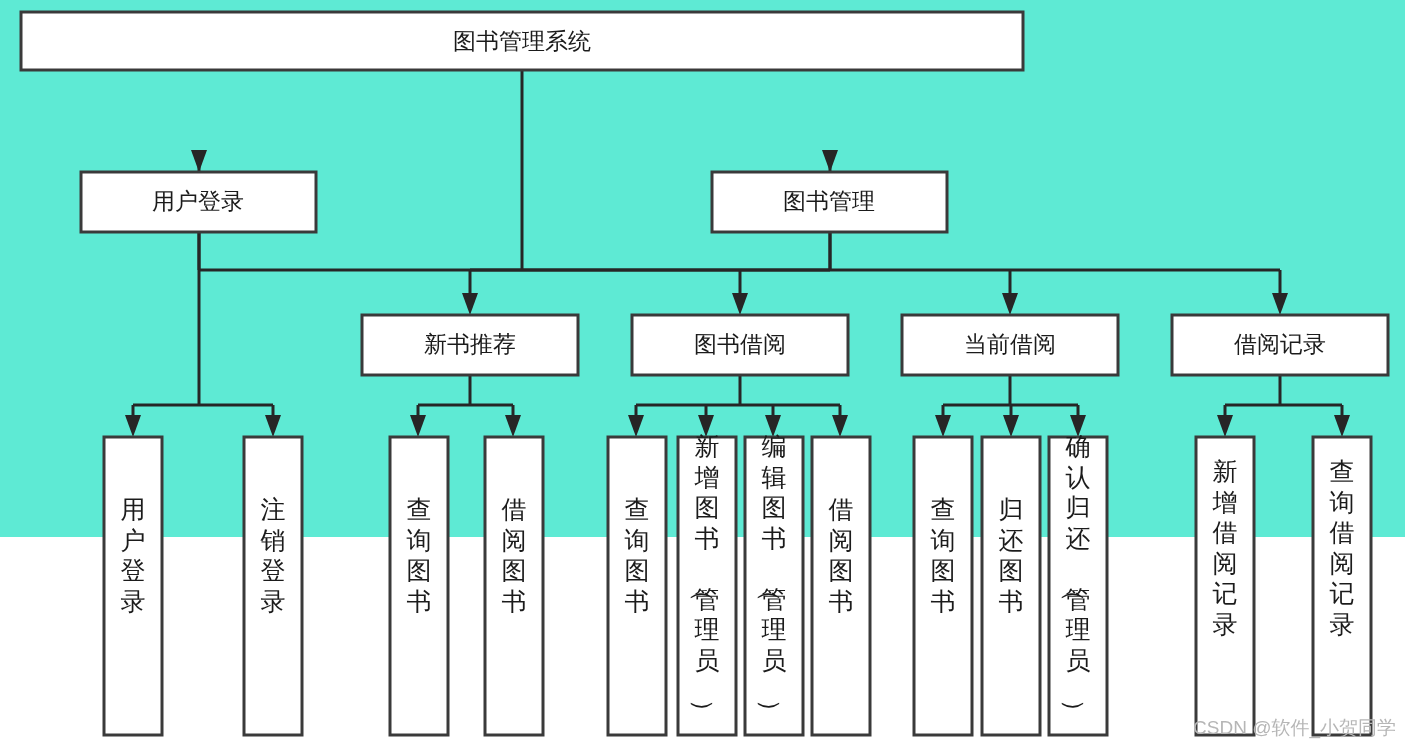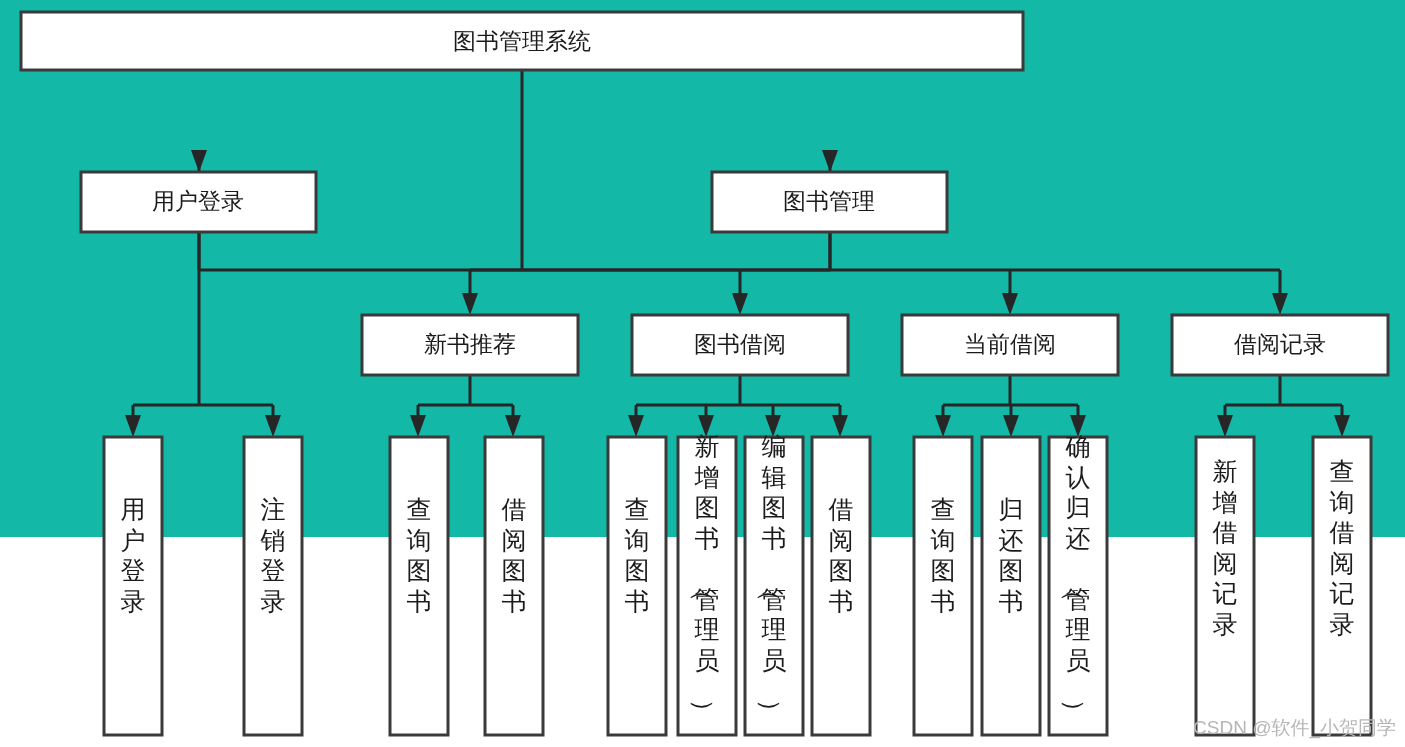--- a/index.html
+++ b/index.html
@@ -11,21 +11,21 @@
   body {
     width: 1405px;
     height: 747px;
     font-family: "Liberation Sans", "DejaVu Sans", sans-serif;
     overflow: hidden;
   }
   #diagram-root {
     position: relative;
     width: 1405px;
     height: 537px;
-    background: #14b8a6;
+    background: #5eead4;
   }
   svg.diagram-canvas {
     position: absolute;
     left: 0;
     top: 0;
     width: 1405px;
     height: 747px;
   }
   .node-box {
     fill: #ffffff;

